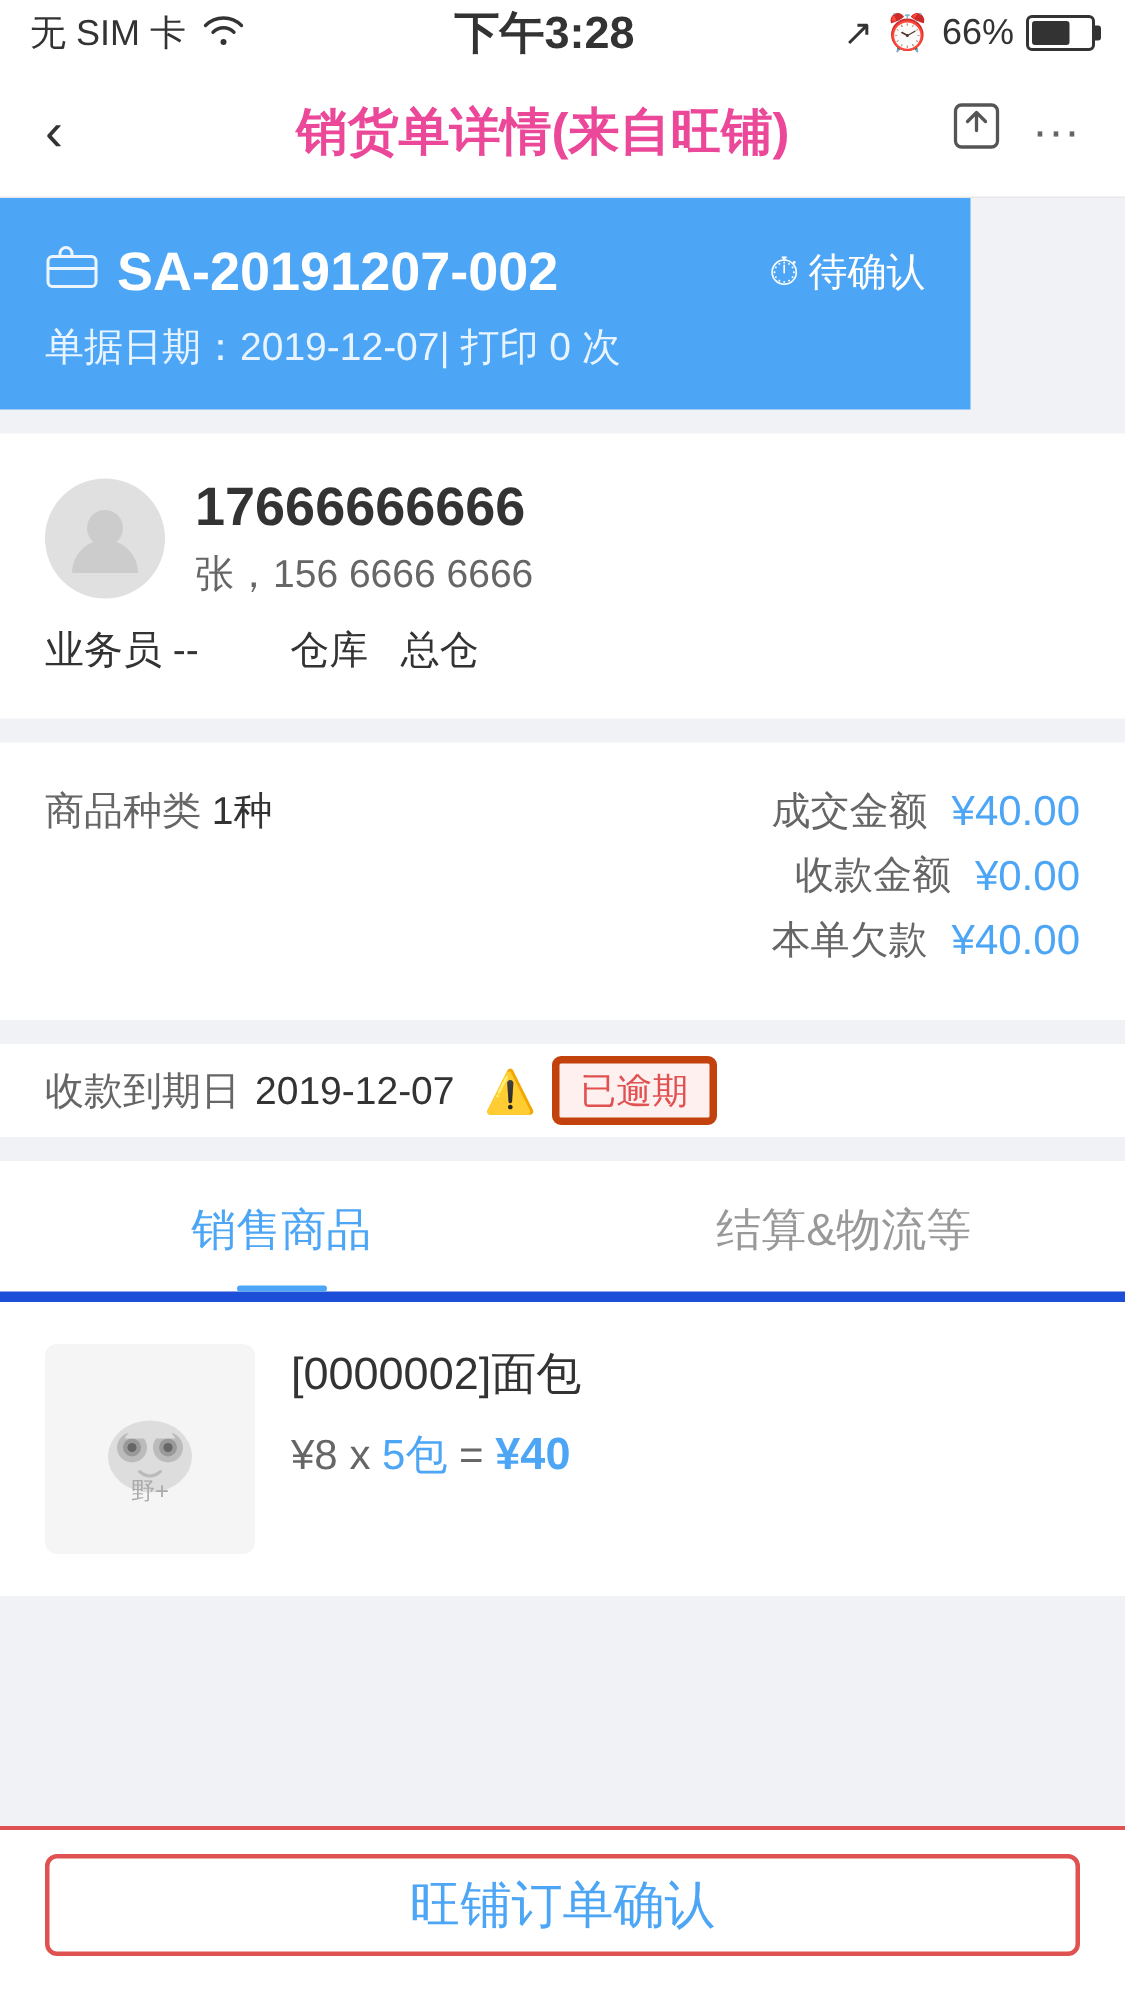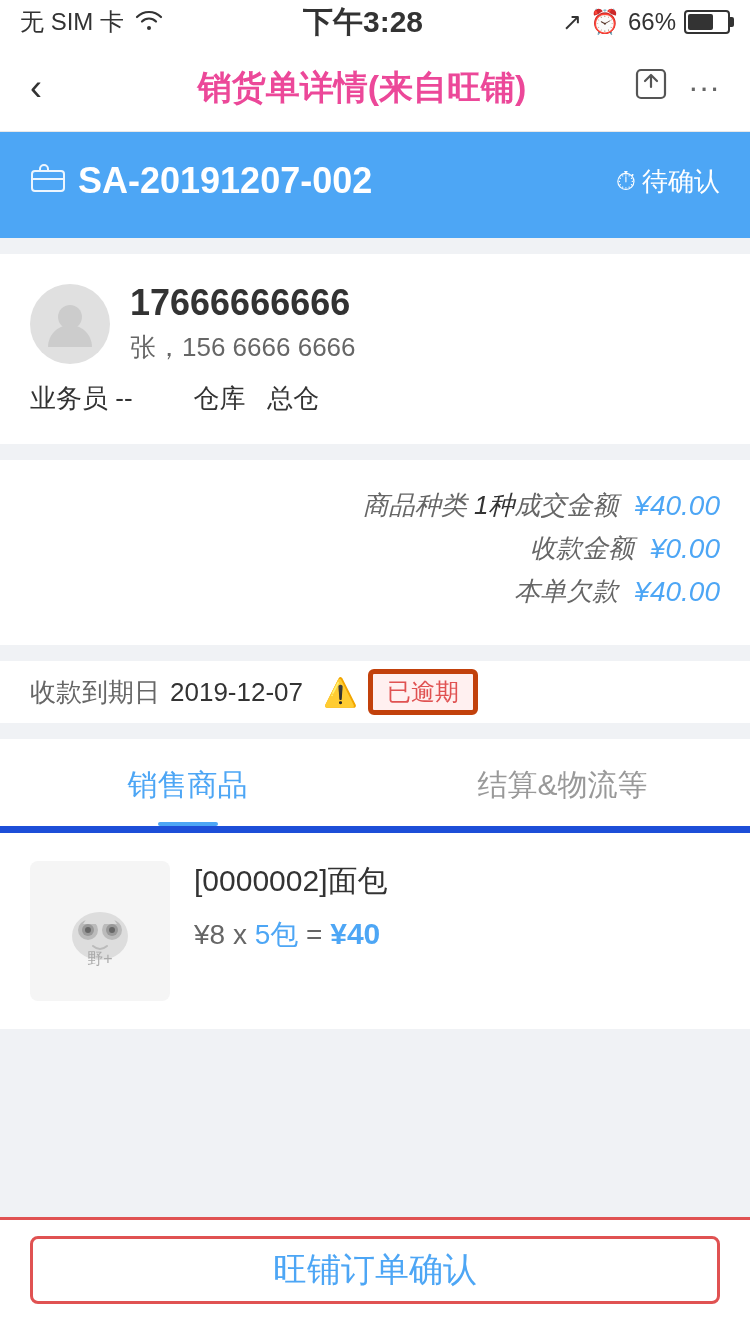--- a/index.html
+++ b/index.html
@@ -46,21 +46,21 @@
       padding: 0 30px;
       border-bottom: 1px solid #e8e8e8;
     }
     .nav-back { font-size: 36px; color: #333; cursor: pointer; width: 60px; }
     .nav-title { font-size: 34px; font-weight: 600; color: #ec4899; flex: 1; text-align: center; }
     .nav-actions { display: flex; gap: 20px; align-items: center; }
     .nav-icon { font-size: 32px; color: #666; cursor: pointer; }
 
     
     .order-header {
-      width: 750px;
+      width: 647px;
       background: #4da6f5;
       padding: 28px 30px 24px;
     }
     .order-header-top {
       display: flex;
       align-items: center;
       justify-content: space-between;
       margin-bottom: 12px;
     }
     .order-id {
@@ -113,23 +113,22 @@
       display: flex;
       gap: 61px;
       margin-top: 10px;
     }
     .info-item { font-size: 26px; color: #666; }
     .info-item span { color: #333; }
 
     
     .summary-row {
       display: flex;
-      justify-content: flex-end;
+      justify-content: space-between;
       align-items: flex-start;
-      font-style: italic;
     }
     .summary-left { font-size: 26px; color: #666; }
     .summary-left .kind-val { color: #333; font-size: 26px; }
     .summary-right { text-align: right; }
     .amount-row {
       display: flex;
       justify-content: flex-end;
       align-items: center;
       gap: 16px;
       margin-bottom: 8px;
@@ -301,20 +300,23 @@
           <path d="M10 8V6a4 4 0 0 1 8 0v2" stroke="white" stroke-width="2" fill="none"></path>
           <line x1="2" y1="16" x2="34" y2="16" stroke="white" stroke-width="2"></line>
         </svg>
       </span>
       <span>SA-20191207-002</span>
     </div>
     <div class="order-status">
       <span>⏱</span>
       <span>待确认</span>
     </div>
+  </div>
+  <div class="order-date">
+    <span>单据日期：</span><span>2019-12-07</span><span>| 打印 0 次</span>
   </div>
 </div>
 
 <div class="section">
   <div class="customer-row">
     <div class="avatar">
       <svg width="54" height="54" viewBox="0 0 54 54" fill="none">
         <circle cx="27" cy="20" r="12" fill="#ccc"></circle>
         <path d="M5 50c0-12.2 9.8-22 22-22s22 9.8 22 22" fill="#ccc"></path>
       </svg>

